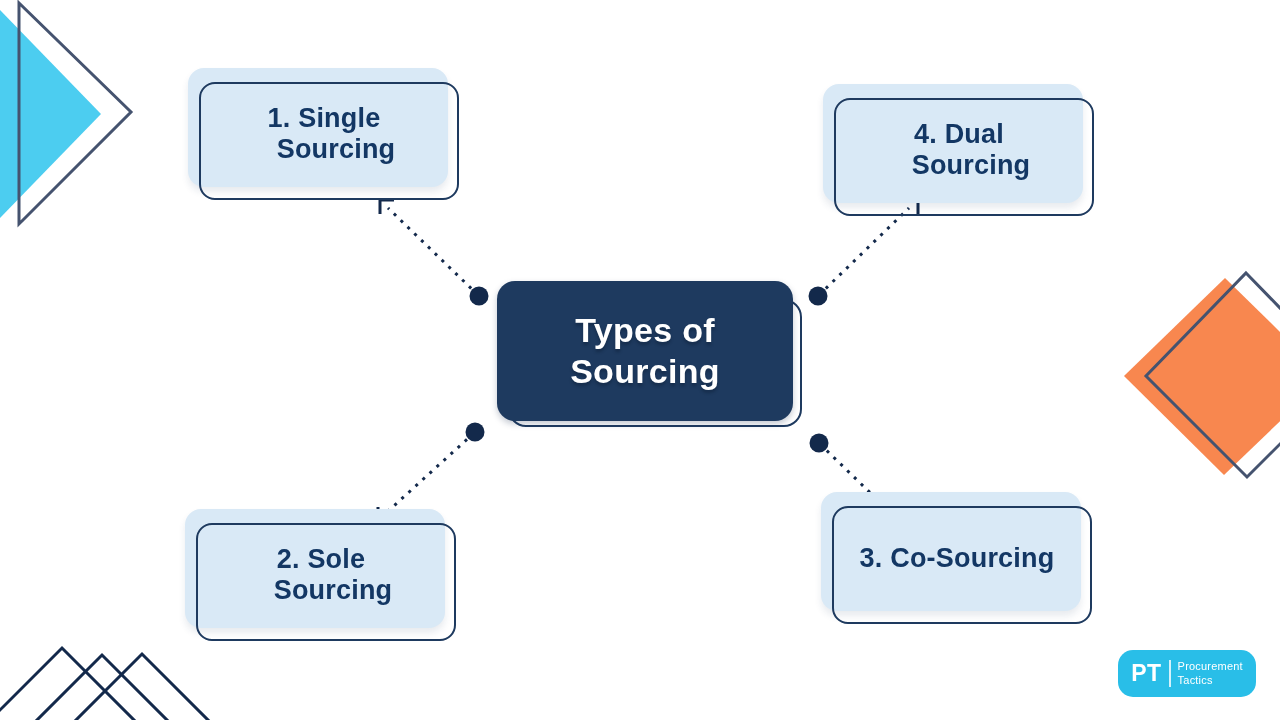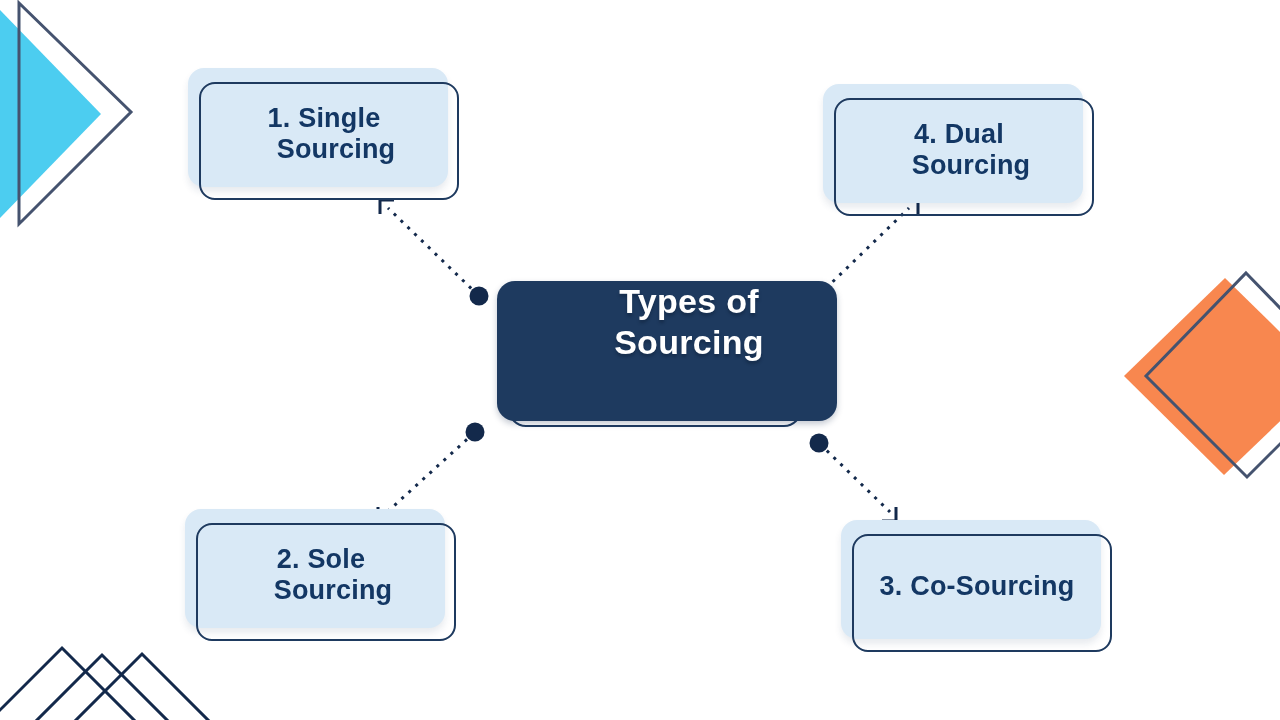--- a/index.html
+++ b/index.html
@@ -29,33 +29,33 @@
     position:absolute;left:0;top:0;width:272px;height:132px;
     display:flex;flex-direction:column;align-items:center;justify-content:center;
     font-size:27px;font-weight:bold;color:#133764;line-height:31px;
     letter-spacing:.2px;text-align:center;
   }
   .node-label .line2{position:relative;left:12px;}
 
   #node-single{left:188px;top:68px;}
   #node-dual{left:823px;top:64px;margin-top:20px;}
   #node-sole{left:185px;top:509px;}
-  #node-co{left:821px;top:520px;margin-left:20px;}
+  #node-co{left:821px;top:492px;}
 
   
   .center-node{position:absolute;left:497px;top:281px;width:312px;height:152px;}
   .center-outline{
     position:absolute;left:11px;top:18px;width:290px;height:124px;
     border:2px solid #1e3a5f;border-radius:18px;background:#ffffff;
   }
   .center-fill{
     position:absolute;left:0;top:0;width:296px;height:140px;
     background:#1e3a5f;border-radius:18px;
     box-shadow:0 3px 6px rgba(19,41,75,.25);
-    display:flex;flex-direction:column;align-items:center;padding-left:44px;
+    display:flex;flex-direction:column;align-items:center;justify-content:center;
   }
   .center-label{
     font-size:34px;font-weight:bold;color:#ffffff;line-height:41px;
     text-align:center;letter-spacing:.3px;
     text-shadow:0 3px 3px rgba(10,22,44,.35);
   }
 
   
   .logo{
     position:absolute;left:1118px;top:650px;width:138px;height:47px;
@@ -159,14 +159,22 @@
   <div class="center-node">
     <div class="center-outline"></div>
     <div class="center-fill">
       <div class="center-label">
         <div>Types of</div>
         <div>Sourcing</div>
       </div>
     </div>
   </div>
 
+  <div class="logo">
+    <span class="logo-abbr">PT</span>
+    <span class="logo-divider"></span>
+    <span class="logo-name">
+      <div>Procurement</div>
+      <div>Tactics</div>
+    </span>
+  </div>
 
 </div>
 
 </body></html>

